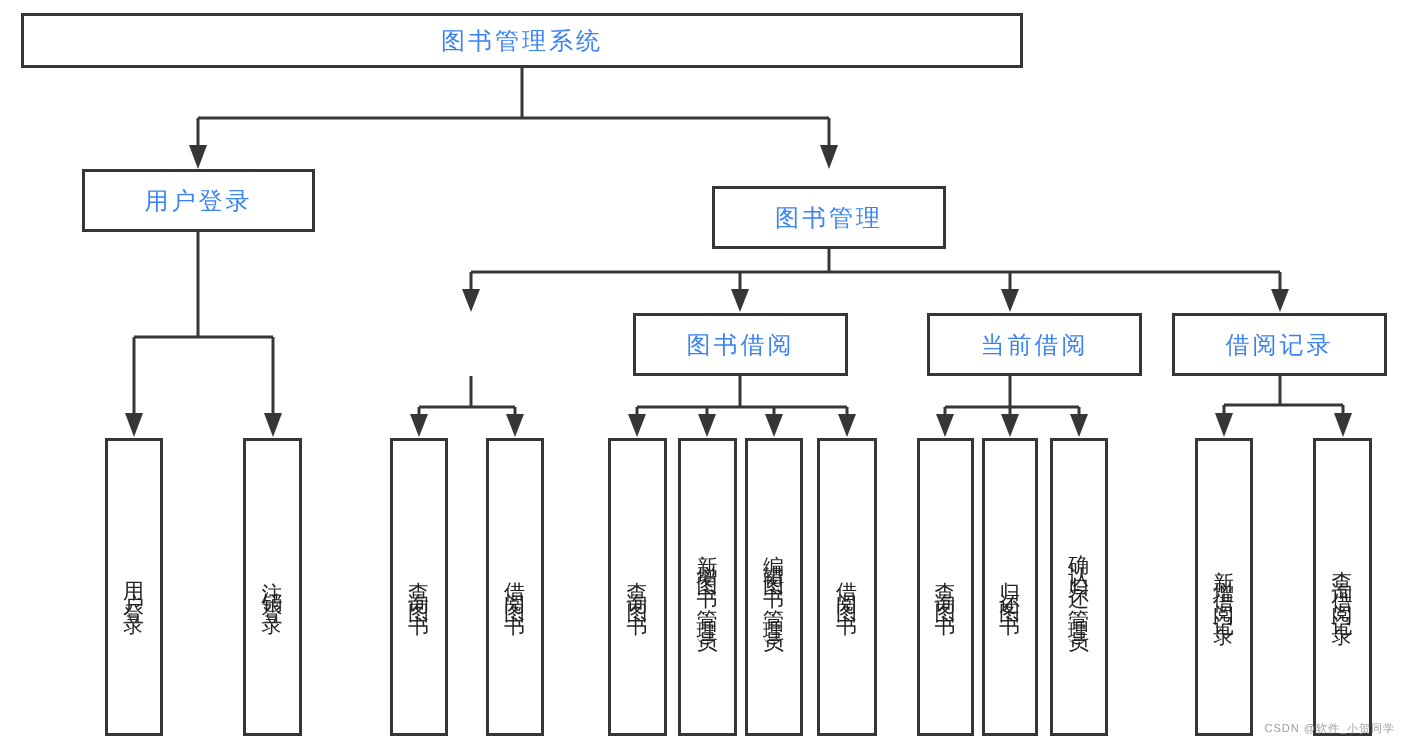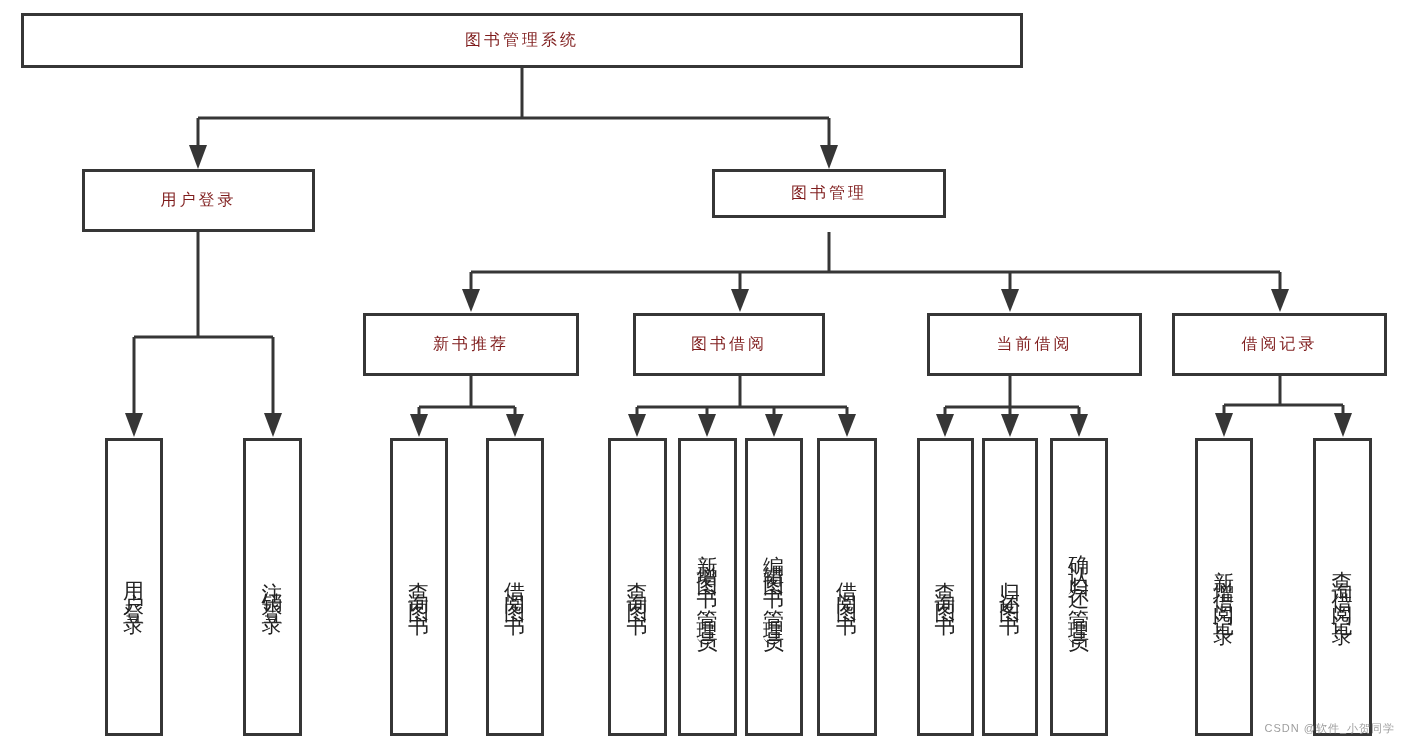--- a/index.html
+++ b/index.html
@@ -16,24 +16,24 @@
     position: absolute;
     box-sizing: border-box;
     border: 3px solid #363636;
     background: #ffffff;
     display: flex;
     align-items: center;
     justify-content: center;
     color: #222222;
   }
   .hnode span {
-    font-size: 16px;
+    font-size: 24px;
     letter-spacing: 3px;
     white-space: nowrap;
-    color: #7f1d1d;
+    color: #3b82f6;
   }
   .leaf { top: 438px; height: 298px; }
   .leaf span {
     writing-mode: vertical-rl;
     text-orientation: mixed;
     font-size: 21px;
     letter-spacing: 11px;
     line-height: 1;
     color: #222222;
   }
@@ -118,28 +118,25 @@
     </g>
   </svg>
 
   <div class="node hnode" style="left:21px; top:13px; width:1002px; height:55px;">
     <span>图书管理系统</span>
   </div>
 
   <div class="node hnode" style="left:82px; top:169px; width:233px; height:63px;">
     <span>用户登录</span>
   </div>
-  <div class="node hnode" style="left:712px; top:169px; width:234px; height:49px;">
+  <div class="node hnode" style="left:712px; top:186px; width:234px; height:63px;">
     <span>图书管理</span>
   </div>
 
-  <div class="node hnode" style="left:363px; top:313px; width:216px; height:63px;">
-    <span>新书推荐</span>
-  </div>
-  <div class="node hnode" style="left:633px; top:313px; width:192px; height:63px;">
+  <div class="node hnode" style="left:633px; top:313px; width:215px; height:63px;">
     <span>图书借阅</span>
   </div>
   <div class="node hnode" style="left:903px; top:313px; width:215px; height:63px;margin-left:24px;">
     <span>当前借阅</span>
   </div>
   <div class="node hnode" style="left:1172px; top:313px; width:215px; height:63px;">
     <span>借阅记录</span>
   </div>
 
   <div class="node leaf" style="left:105px; width:58px;">

